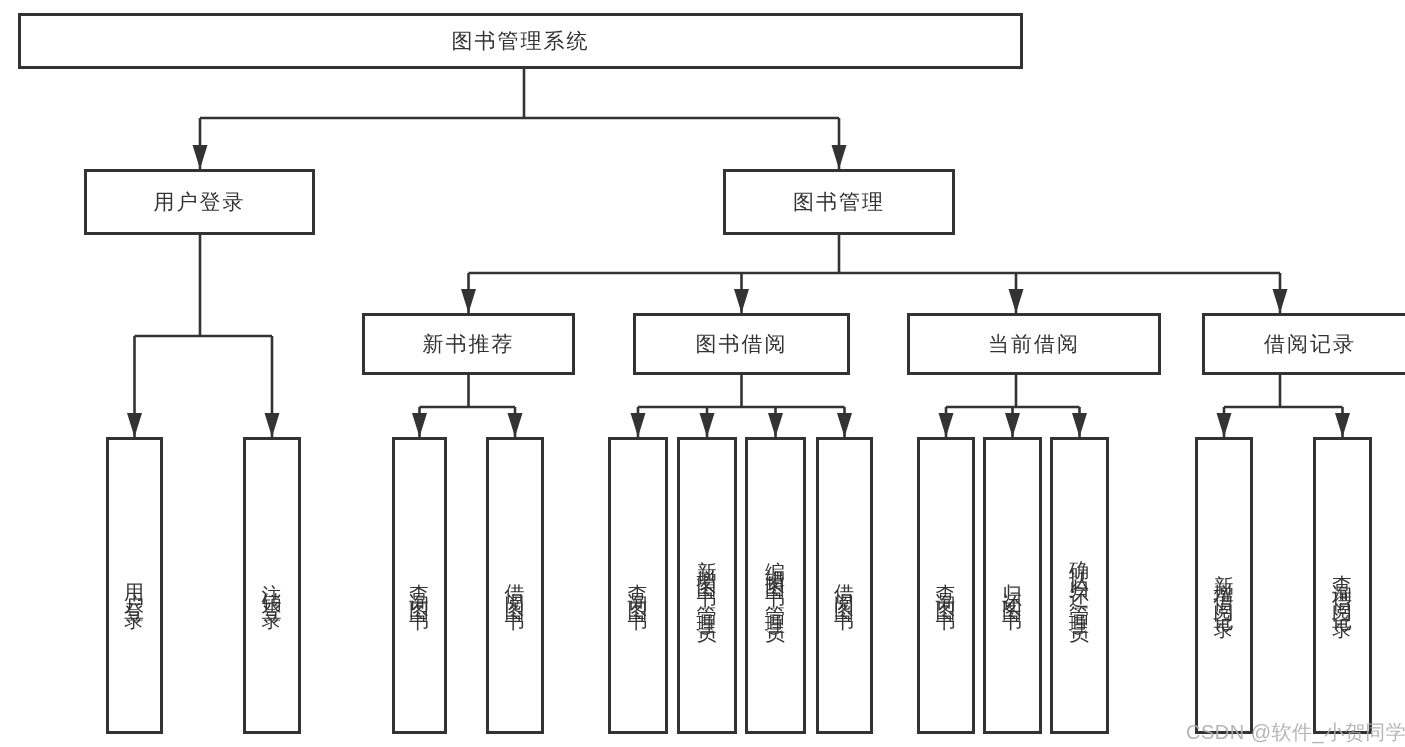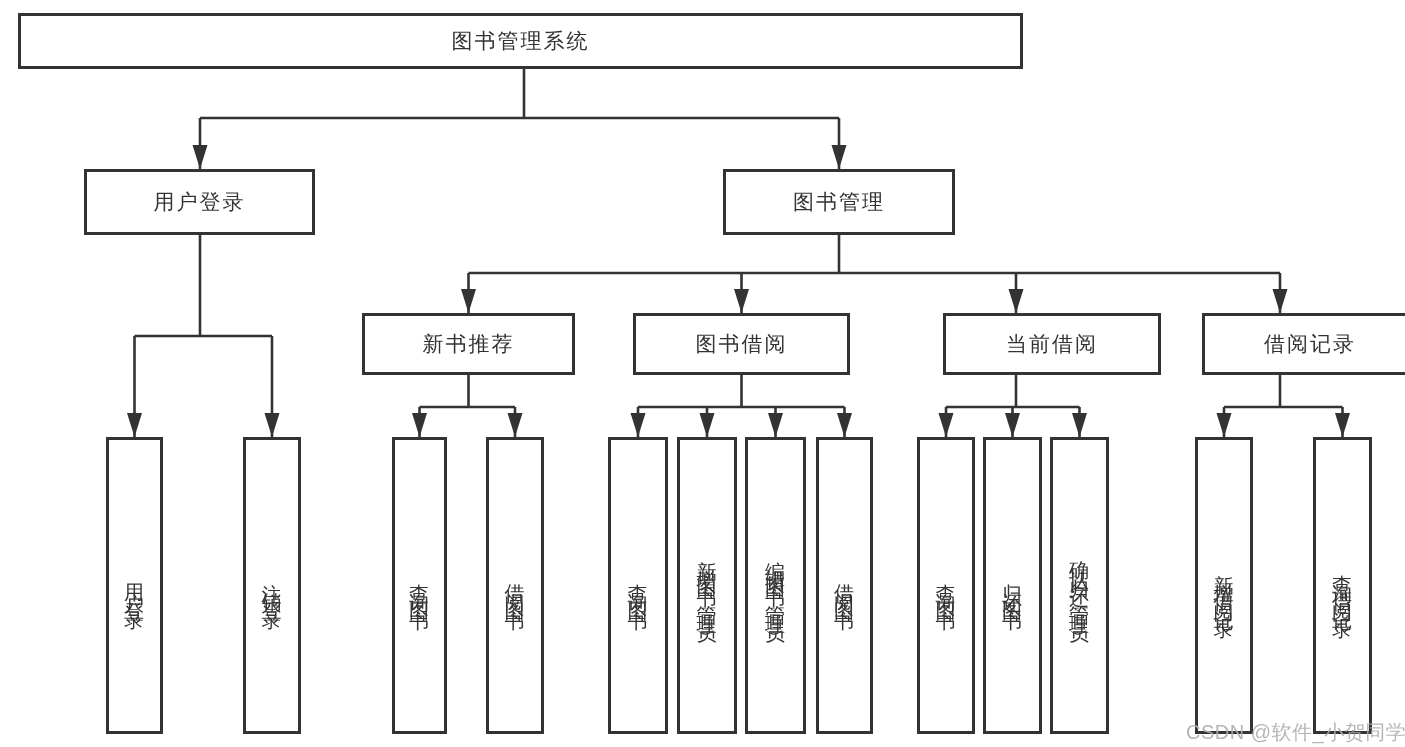--- a/index.html
+++ b/index.html
@@ -69,21 +69,21 @@
   <div class="node hnode" style="left:362px;top:313px;width:213px;height:62px;">
       <span>新书推荐</span>
     </div>
 
   <div class="node hnode" style="left:723px;top:169px;width:232px;height:66px;">
       <span>图书管理</span>
     </div>
   <div class="node hnode" style="left:633px;top:313px;width:217px;height:62px;">
       <span>图书借阅</span>
     </div>
-  <div class="node hnode" style="left:943px;top:313px;width:218px;height:62px;">
+  <div class="node hnode" style="left:907px;top:313px;width:254px;height:62px;">
       <span>当前借阅</span>
     </div>
   <div class="node hnode" style="left:1202px;top:313px;width:216px;height:62px;">
       <span>借阅记录</span>
     </div>
 
   <div class="node vnode" style="left:106px;top:437px;width:57px;height:297px;">
       <span>用户登录</span>
     </div>
   <div class="node vnode" style="left:243px;top:437px;width:58px;height:297px;">

